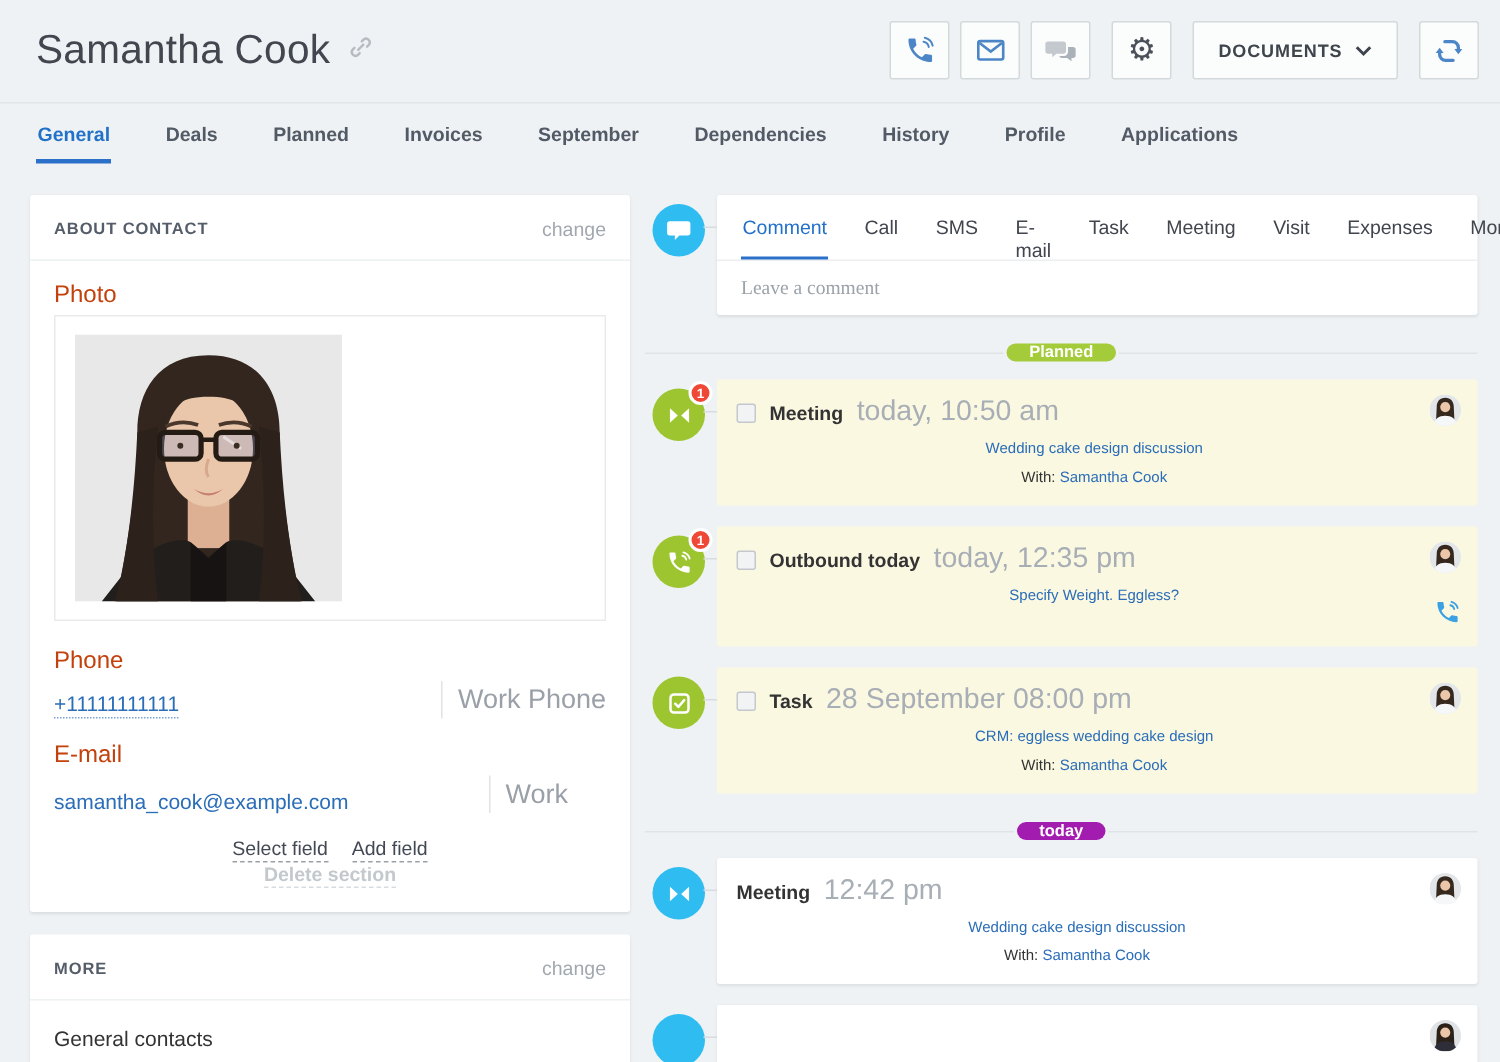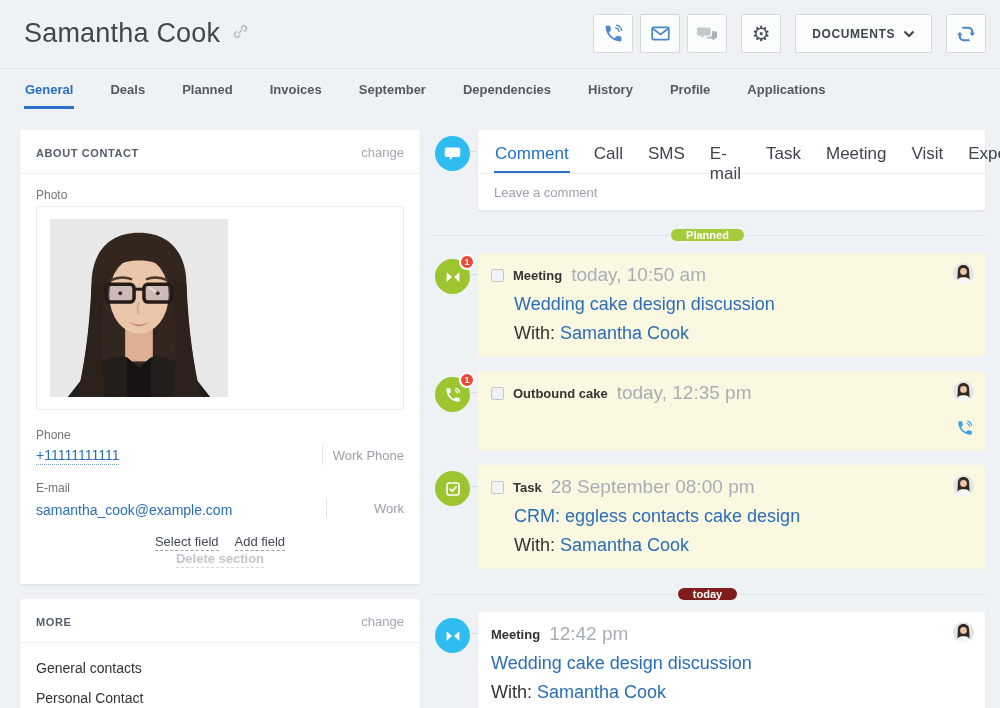--- a/index.html
+++ b/index.html
@@ -30,26 +30,26 @@
   .tab { font-size:13px; font-weight:bold; color:#525a66; padding:14px 1px 9px; cursor:pointer; border-bottom:3px solid transparent; }
   .tab.active { color:#2271c8; border-bottom-color:#2b70c9; }
   
   .content { position:absolute; left:0; right:0; top:113px; bottom:0; }
   .left-col { position:absolute; left:20px; top:17px; width:400px; }
   .card { background:#fff; border-radius:2px; box-shadow:0 1px 2px rgba(60,70,80,.12); }
   .section-head { display:flex; justify-content:space-between; align-items:center; padding:15px 16px 13px; border-bottom:1px solid #eef1f2; }
   .section-title { font-size:11px; font-weight:bold; color:#545d69; letter-spacing:.6px; }
   .change-link { font-size:13px; color:#a2a8b0; cursor:pointer; }
   .section-body { padding:14px 16px 16px; }
-  .field-label { font-size:12px; color:#737373; margin-bottom:4px; }
+  .field-label { font-size:16px; color:#c2410c; margin-bottom:4px; }
   .field-row { display:flex; align-items:flex-end; justify-content:space-between; margin-bottom:16px; }
   .field-value { font-size:14px; color:#333; }
   .field-value.link { color:#2a6db8; cursor:pointer; }
   .field-value.dotted { border-bottom:1px dotted #7ba4d4; padding-bottom:1px; }
-  .field-type { font-size:13px; color:#9aa0a8; border-left:1px solid #dfe3e6; padding:2px 0 2px 10px; min-width:78px; text-align:right; }
+  .field-type { font-size:18px; color:#9aa0a8; border-left:1px solid #dfe3e6; padding:2px 0 2px 10px; min-width:78px; }
   .photo-frame { border:1px solid #e8eaec; background:#fff; padding:12px; margin-bottom:18px; }
   .photo-img { width:180px; height:178px; display:block; }
   .footer-links { display:flex; justify-content:space-between; align-items:center; margin-top:4px;flex-direction:column; }
   .flink { color:#424854; border-bottom:1px dashed #9aa0a8; cursor:pointer; padding-bottom:1px; font-size:13px; }
   .flink.muted { color:#c3c8cd; border-bottom-color:#d7dbde;font-weight:bold; }
   .flgroup { display:flex; gap:16px; }
   .more-card { margin-top:15px; height:170px; }
   .more-field { margin-bottom:14px; }
   .more-value { font-size:14px; color:#333; margin-top:3px; }
   
@@ -64,39 +64,39 @@
   .t-badge {
     position:absolute; top:-5px; right:-5px; width:16px; height:16px; border-radius:50%;
     background:#ef4836; border:2px solid #fff; color:#fff; font-size:9px; font-weight:bold;
     display:flex; align-items:center; justify-content:center;
   }
   .t-card { margin-left:48px; position:relative; border-radius:2px; }
   .t-card::before { content:""; position:absolute; left:-9px; top:21px; width:9px; height:1px; background:#d8dcdf; }
   
   .composer { background:#fff; box-shadow:0 1px 2px rgba(60,70,80,.12); }
   .composer-tabs { display:flex; gap:23px; padding:0 16px; border-bottom:1px solid #eceef0; height:44px; }
-  .ctab { font-size:17px; color:#40454e; padding:14px 1px 0; cursor:pointer; border-bottom:2px solid transparent; display:flex; align-items:flex-start; }
+  .ctab { font-size:13px; color:#40454e; padding:14px 1px 0; cursor:pointer; border-bottom:2px solid transparent; display:flex; align-items:flex-start; }
   .ctab.active { color:#2271c8; border-bottom-color:#2b70c9; }
-  .composer-input { width:100%; border:0; outline:none; height:36px; padding:0 16px; font-size:13px; font-family:Liberation Sans, sans-serif; color:#0369a1; background:transparent; }
+  .composer-input { width:100%; border:0; outline:none; height:36px; padding:0 16px; font-size:13px; font-family:Liberation Serif, serif; color:#0369a1; background:transparent; }
   .composer-input::placeholder { color:#9ba2aa; }
   
   .stream-divider { display:flex; align-items:center; margin:19px 0 12px; }
   .stream-divider .line { flex:1; height:1px; background:#dfe3e6; }
   .pill { font-size:11px; font-weight:bold; color:#fff; padding:0 15px; border-radius:12px; margin:0 2px; }
   .pill.green { background:#a4cb3a; }
-  .pill.blue { background:#7f1d1d; }
+  .pill.blue { background:#a21caf; }
   
   .entry { padding:11px 40px 13px 13px; min-height:80px; }
   .entry.cream { background:#fbf8e2; }
   .entry.white { background:#fff; box-shadow:0 1px 2px rgba(60,70,80,.10); }
   .entry-top { display:flex; align-items:center; gap:9px; }
   .checkbox { width:13px; height:13px; border:1px solid #c3c8cc; background:#f2f3f4; border-radius:2px; cursor:pointer; flex:none; }
   .entry-title { font-weight:bold; color:#333; font-size:13px; }
   .entry-time { color:#a8aeb5; font-size:19px; }
-  .entry-line { margin:8px 0 0 23px; font-size:18px; }
+  .entry-line { margin:8px 0 0 23px; font-size:10px;text-align:center; }
   .entry-line.noindent { margin-left:0; }
   .elink { color:#2a6db8; cursor:pointer; }
   .rel-label { color:#333; }
   .rel-extra { color:#50596a; }
   .entry-avatar { position:absolute; top:10px; right:11px; width:21px; height:21px; border-radius:50%; overflow:hidden; cursor:pointer; }
   .entry-phone { position:absolute; bottom:11px; right:11px; cursor:pointer; }
   .log-entry { padding:14px 40px 14px 13px; min-height:46px; }
 </style>
 </head>
 <body>
@@ -324,23 +324,24 @@
       <div class="t-icon green">
         <svg width="18" height="18" viewBox="0 0 24 24">
           <path fill="#fff" d="M6.62 10.79c1.44 2.83 3.76 5.14 6.59 6.59l2.2-2.21c.27-.27.67-.36 1.02-.24 1.12.37 2.33.57 3.57.57.55 0 1 .45 1 1V20c0 .55-.45 1-1 1-9.39 0-17-7.61-17-17 0-.55.45-1 1-1h3.5c.55 0 1 .45 1 1 0 1.25.2 2.45.57 3.57.11.35.03.74-.25 1.02l-2.2 2.2z"></path>
           <path fill="none" stroke="#fff" stroke-width="1.6" stroke-linecap="round" d="M14.5 6a4.5 4.5 0 0 1 3.5 3.5 M15.5 3a7.5 7.5 0 0 1 5.5 5.5"></path>
         </svg>
         <span class="t-badge">1</span>
       </div>
       <div class="t-card entry cream">
         <div class="entry-top">
           <span class="checkbox"></span>
-          <span class="entry-title">Outbound cake</span>
+          <span class="entry-title">Outbound today</span>
           <span class="entry-time">today, 12:35 pm</span>
         </div>
+        <div class="entry-line"><span class="elink">Specify Weight. Eggless?</span></div>
         <span class="entry-avatar">
           <svg width="21" height="21" viewBox="0 0 20 20">
               <rect width="20" height="20" fill="#e2e6e9"></rect>
               <path d="M10 2 C6.5 2 4.6 4.5 4.6 7.6 L4.2 16 H15.8 L15.4 7.6 C15.4 4.5 13.5 2 10 2 Z" fill="#35281f"></path>
               <circle cx="10" cy="8" r="3.2" fill="#ecc6a9"></circle>
               <path d="M2.5 20 C3.2 15.3 6 13.5 10 13.5 C14 13.5 16.8 15.3 17.5 20 Z" fill="#f6f7f8"></path>
             </svg>
         </span>
         <span class="entry-phone">
           <svg width="18" height="18" viewBox="0 0 24 24">
@@ -357,21 +358,21 @@
           <rect x="4" y="4" width="16" height="16" rx="3" stroke="#fff" stroke-width="2.2"></rect>
           <path d="M8.2 12.2 l2.8 2.8 L16.2 9" stroke="#fff" stroke-width="2.2" stroke-linecap="round" stroke-linejoin="round"></path>
         </svg>
       </div>
       <div class="t-card entry cream">
         <div class="entry-top">
           <span class="checkbox"></span>
           <span class="entry-title">Task</span>
           <span class="entry-time">28 September 08:00 pm</span>
         </div>
-        <div class="entry-line"><span class="elink">CRM: eggless contacts cake design</span></div>
+        <div class="entry-line"><span class="elink">CRM: eggless wedding cake design</span></div>
         <div class="entry-line"><span class="rel-label">With:</span> <span class="elink">Samantha Cook</span></div>
         <span class="entry-avatar">
           <svg width="21" height="21" viewBox="0 0 20 20">
               <rect width="20" height="20" fill="#e2e6e9"></rect>
               <path d="M10 2 C6.5 2 4.6 4.5 4.6 7.6 L4.2 16 H15.8 L15.4 7.6 C15.4 4.5 13.5 2 10 2 Z" fill="#35281f"></path>
               <circle cx="10" cy="8" r="3.2" fill="#ecc6a9"></circle>
               <path d="M2.5 20 C3.2 15.3 6 13.5 10 13.5 C14 13.5 16.8 15.3 17.5 20 Z" fill="#f6f7f8"></path>
             </svg>
         </span>
       </div>

